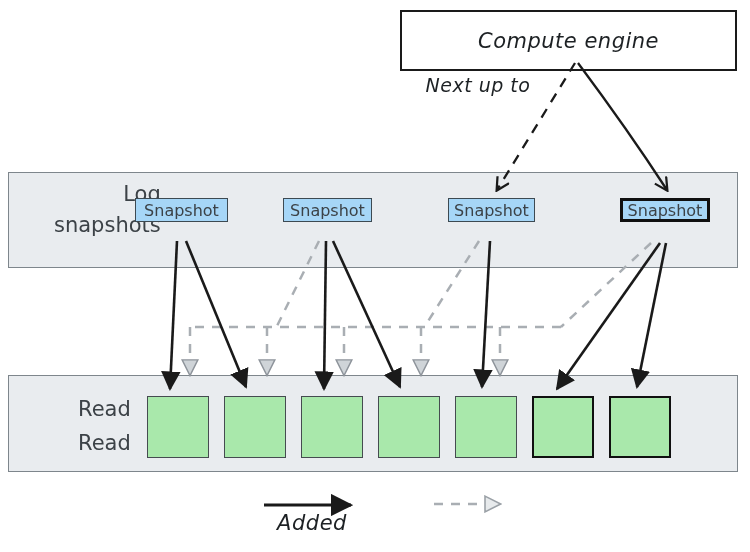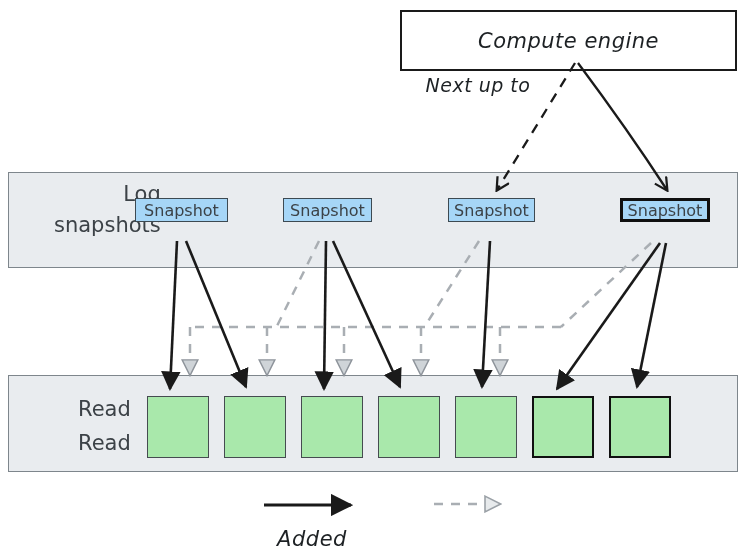--- a/index.html
+++ b/index.html
@@ -64,21 +64,21 @@
   }
   .file.added{border:2.5px solid var(--file-border-added);}
 
   .arrows{position:absolute;left:0;top:0;pointer-events:none;z-index:5;}
   .added-line{stroke:var(--arrow-added);stroke-width:2.6;fill:none;}
   .compute-line{stroke:var(--arrow-added);stroke-width:2.3;fill:none;}
   .compute-line.dashed{stroke-dasharray:10 8;}
   .existing-line{stroke:var(--arrow-existing);stroke-width:2.5;fill:none;stroke-dasharray:9 8;}
   .legend-added-line{stroke:var(--arrow-added);stroke-width:3;fill:none;}
 
-  .legend-label{position:absolute;font-size:21px;text-align:center;margin-top:16px;}
+  .legend-label{position:absolute;font-size:21px;text-align:center;}
   .legend-label.added{left:262px;top:511px;width:100px;}
   .legend-label.existing{left:430px;top:511px;width:105px;color:var(--gray-text);}
 </style>
 </head>
 <body>
 
 <div class="page">
 
   <div class="compute-box hand">
     <span>Compute engine</span>

